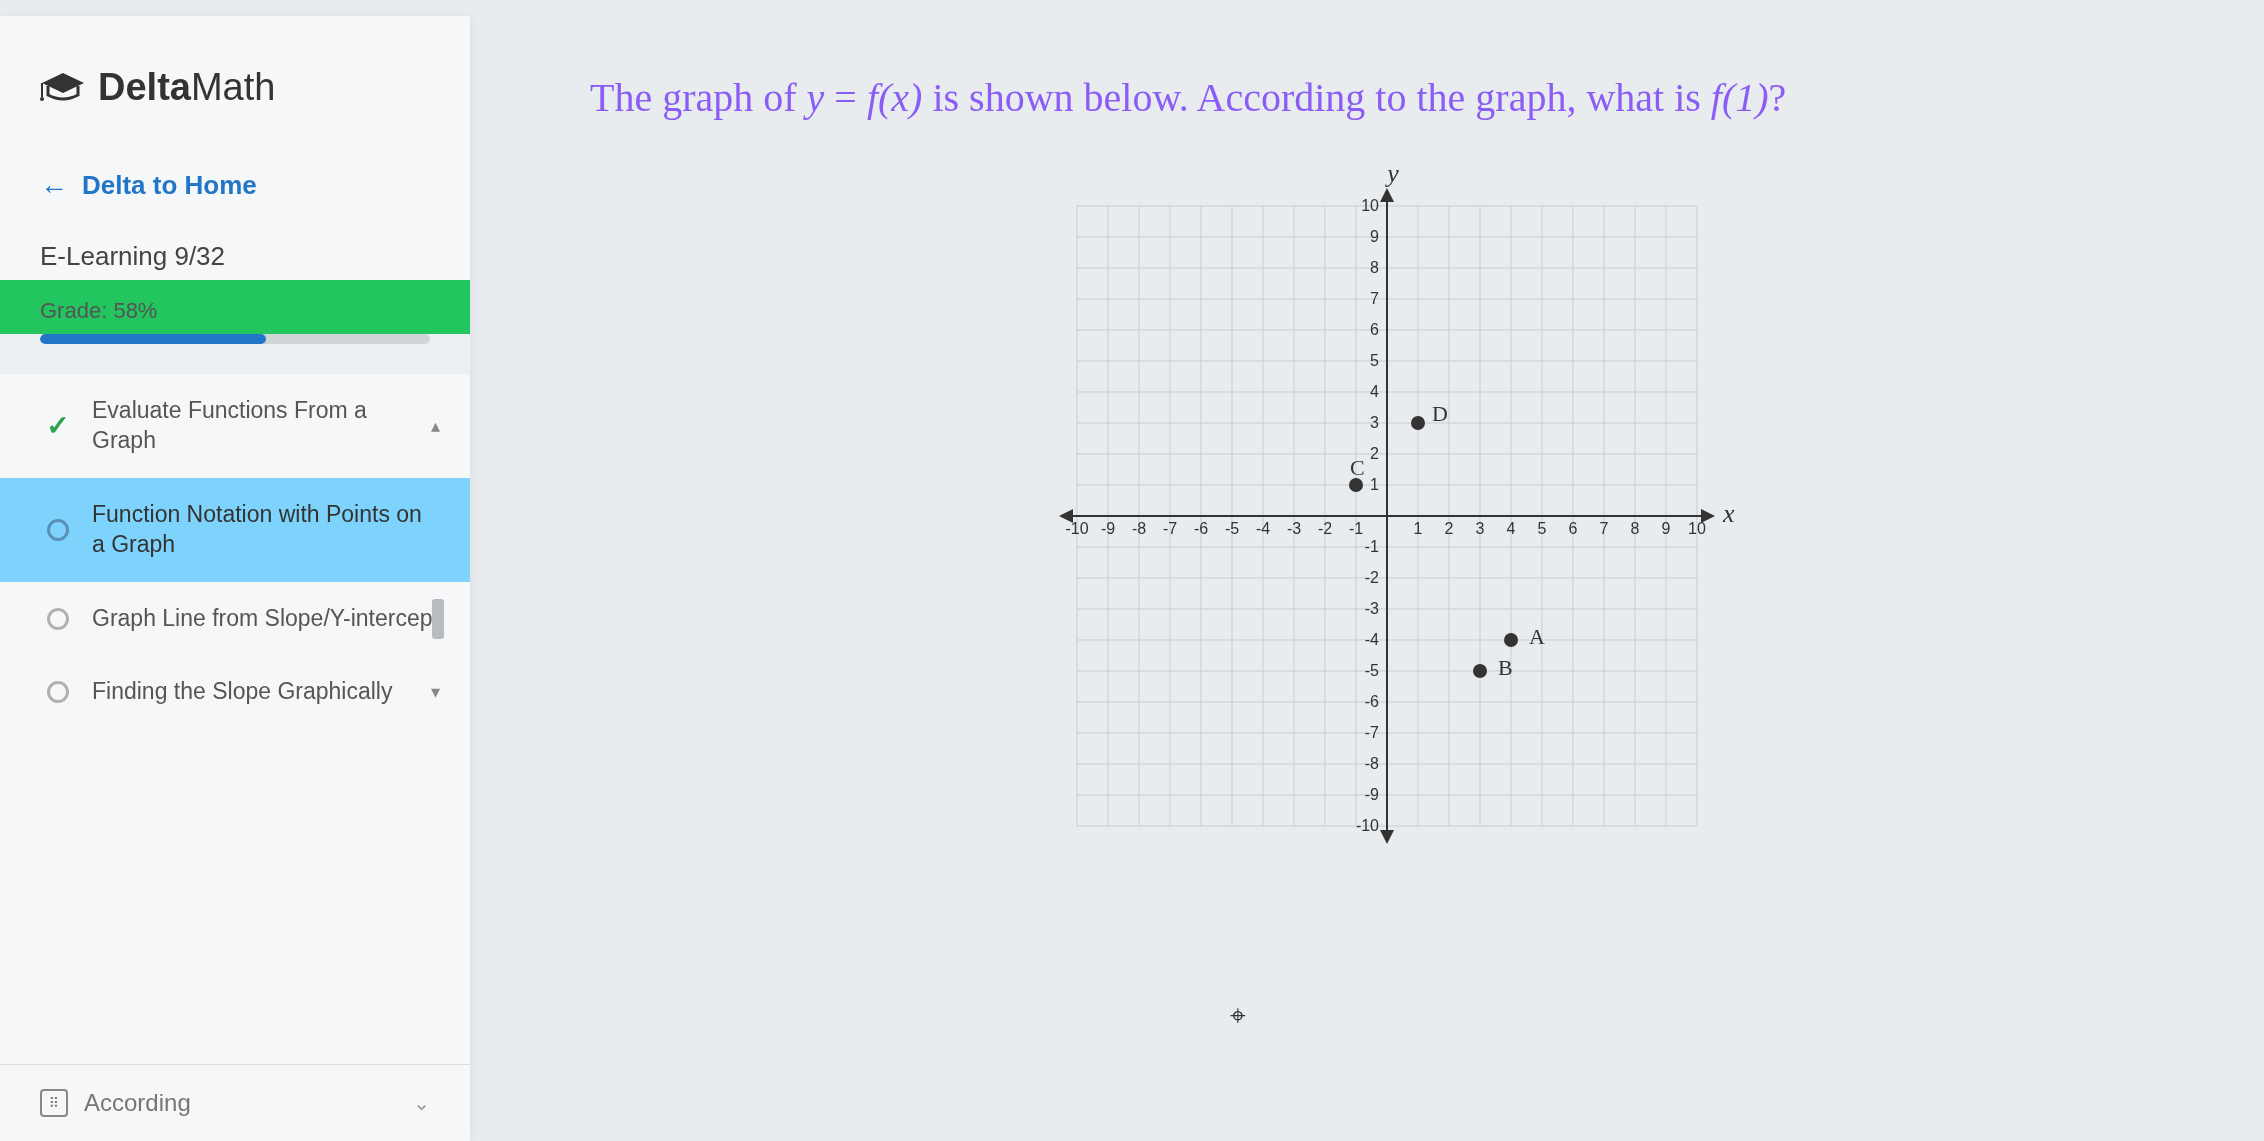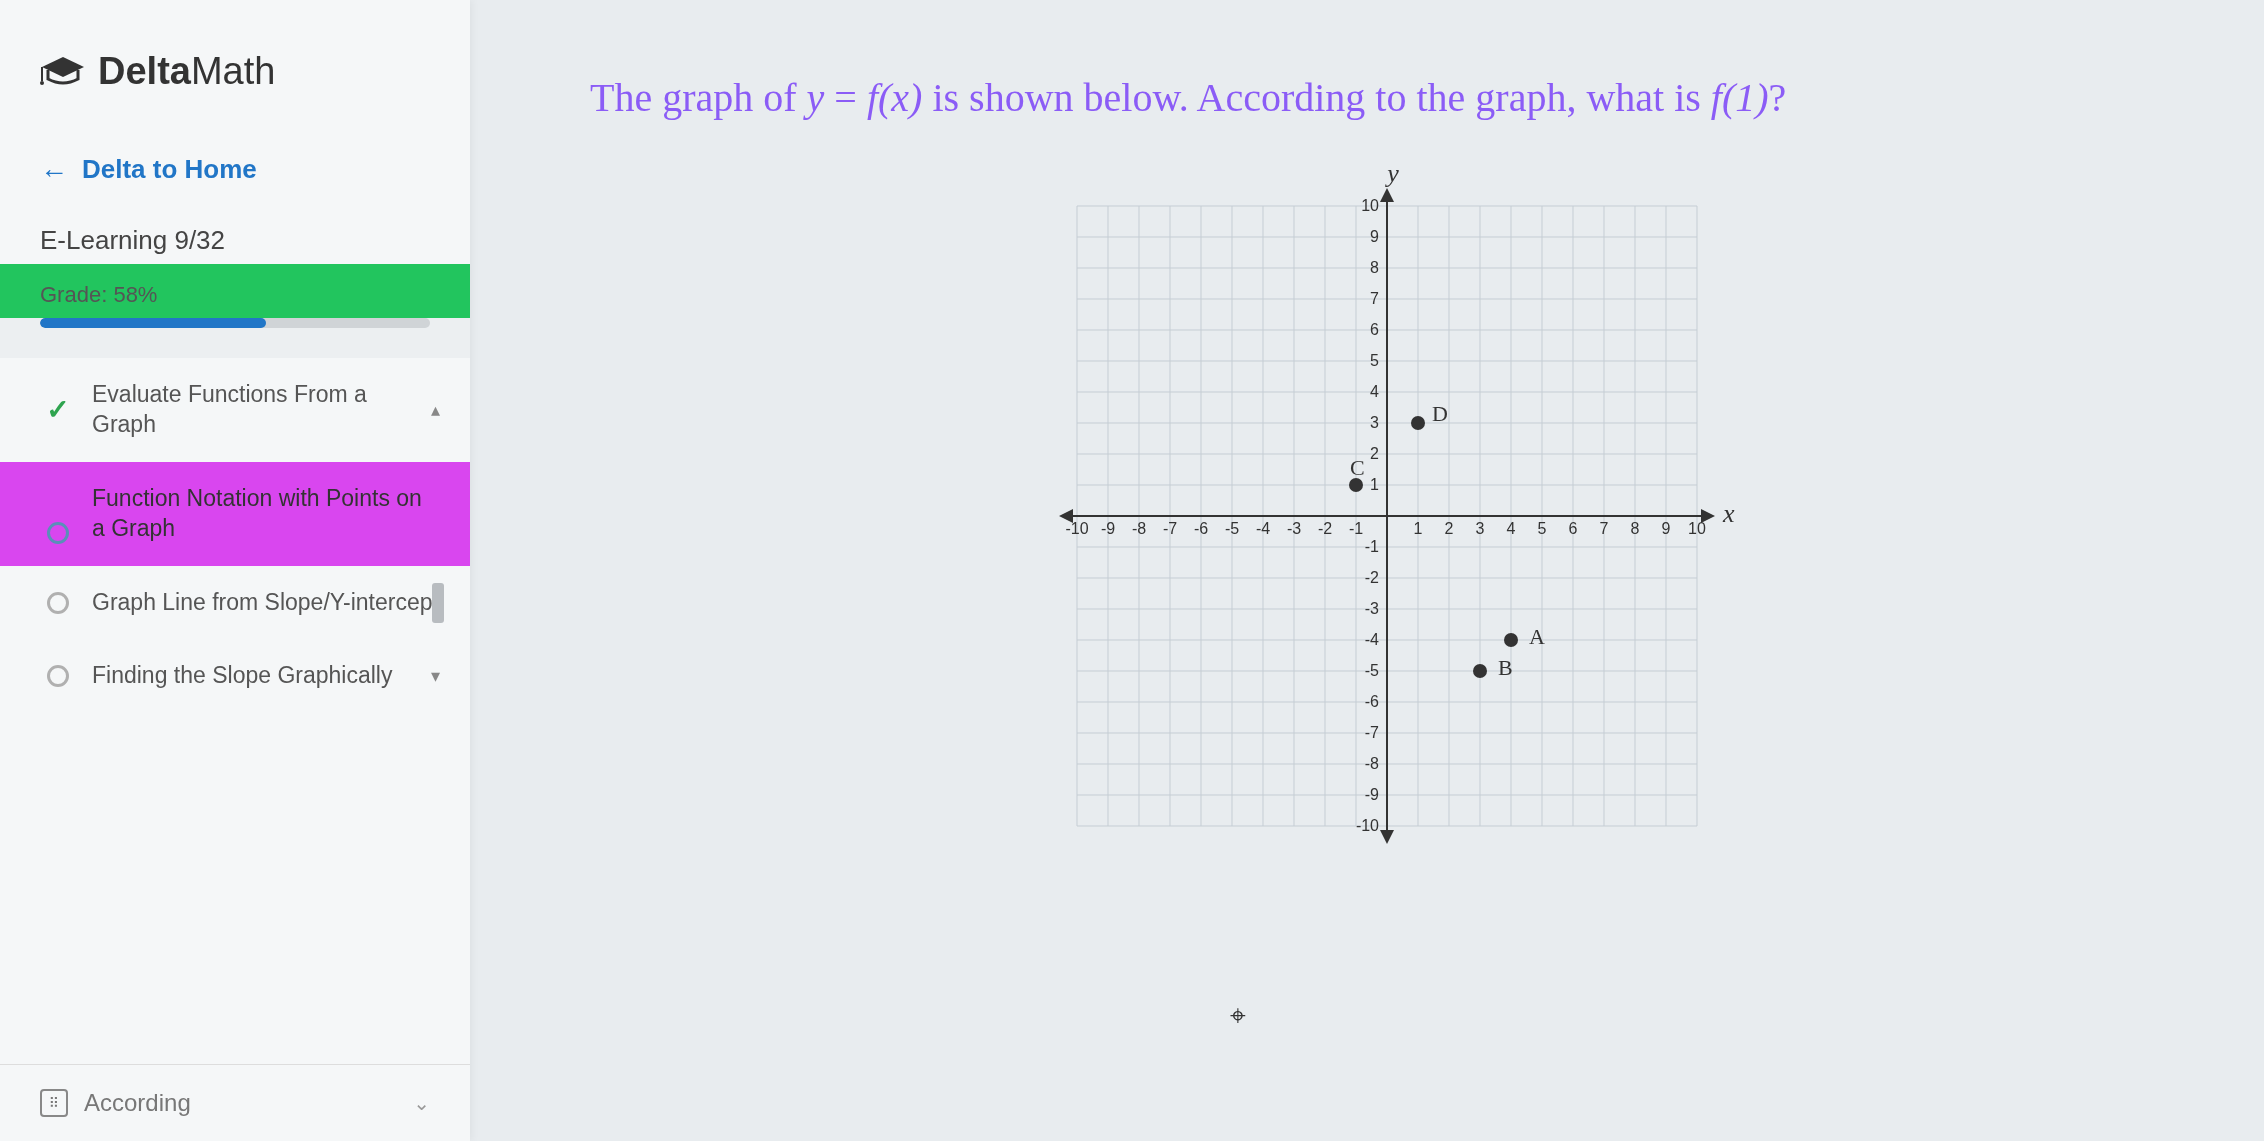--- a/index.html
+++ b/index.html
@@ -1,33 +1,33 @@
 <!DOCTYPE html>
 <html><head>
 <meta charset="utf-8">
 <style>
 * { margin: 0; padding: 0; box-sizing: border-box; }
 body { font-family: -apple-system, BlinkMacSystemFont, "Segoe UI", Helvetica, Arial, sans-serif; background: #e8ecef; color: #333; width: 2264px; height: 1141px; overflow: hidden; display: flex; }
-.sidebar { width: 470px; background: #f5f7f8; padding: 30px 0 0 0; display: flex; flex-direction: column; box-shadow: 2px 0 8px rgba(0,0,0,0.05); }
+.sidebar { width: 470px; background: #f5f7f8; padding: 30px 0 0 0; display: flex; flex-direction: column; box-shadow: 2px 0 8px rgba(0,0,0,0.05); margin-top: 16px; }
 .logo { display: flex; align-items: center; padding: 20px 40px 50px 40px; }
 .logo-icon { width: 46px; height: 34px; margin-right: 12px; }
 .logo-text { font-size: 38px; color: #333; font-weight: 400; }
 .logo-text .bold { font-weight: 700; }
 .back-link { display: flex; align-items: center; padding: 10px 40px 40px 40px; color: #2176c7; font-size: 26px; font-weight: 600; cursor: pointer; }
 .back-link .arrow { margin-right: 14px; font-size: 28px; }
 .assignment-title { padding: 0 40px 8px 40px; font-size: 26px; color: #444; font-weight: 400; }
 .due { padding: 0 40px 30px 40px; font-size: 22px; color: #666; }
 .grade-row { padding: 18px 40px 10px 40px; font-size: 22px; color: #555; background: #22c55e; }
 .progress-wrap { padding: 0 40px 30px 40px; background: #eceff1; }
 .progress-bg { height: 10px; background: #d0d4d7; border-radius: 5px; overflow: hidden; }
 .progress-fill { height: 100%; background: #2176c7; border-radius: 5px; }
 .topics { flex: 1; }
 .topic { display: flex; align-items: center; padding: 22px 30px 22px 40px; font-size: 23px; color: #555; cursor: pointer; position: relative; }
 .topic.done .check { color: #2ea44f; }
-.topic.active { background: #d946ef; color: #333; align-items: flex-end; }
+.topic.active { background: #7dd3fc; color: #333; }
 .topic .icon-slot { width: 36px; display: flex; justify-content: center; margin-right: 16px; }
 .topic .circle { width: 22px; height: 22px; border: 3px solid #b0b0b0; border-radius: 50%; }
 .topic.active .circle { border-color: #5a8fb8; }
 .topic .check { font-size: 28px; font-weight: bold; }
 .topic .label { flex: 1; line-height: 1.3; }
 .topic .caret { font-size: 18px; color: #888; }
 .topic .scroll-hint { position: absolute; right: 26px; width: 12px; height: 40px; background: #b8bcc0; border-radius: 3px; }
 .calculator { display: flex; align-items: center; padding: 24px 40px; font-size: 24px; color: #777; cursor: pointer; border-top: 1px solid #ddd; }
 .calculator .calc-icon { width: 28px; height: 28px; border: 2px solid #888; border-radius: 4px; margin-right: 16px; display: flex; align-items: center; justify-content: center; font-size: 14px; }
 .calculator .chev { margin-left: auto; font-size: 20px; color: #999; }

